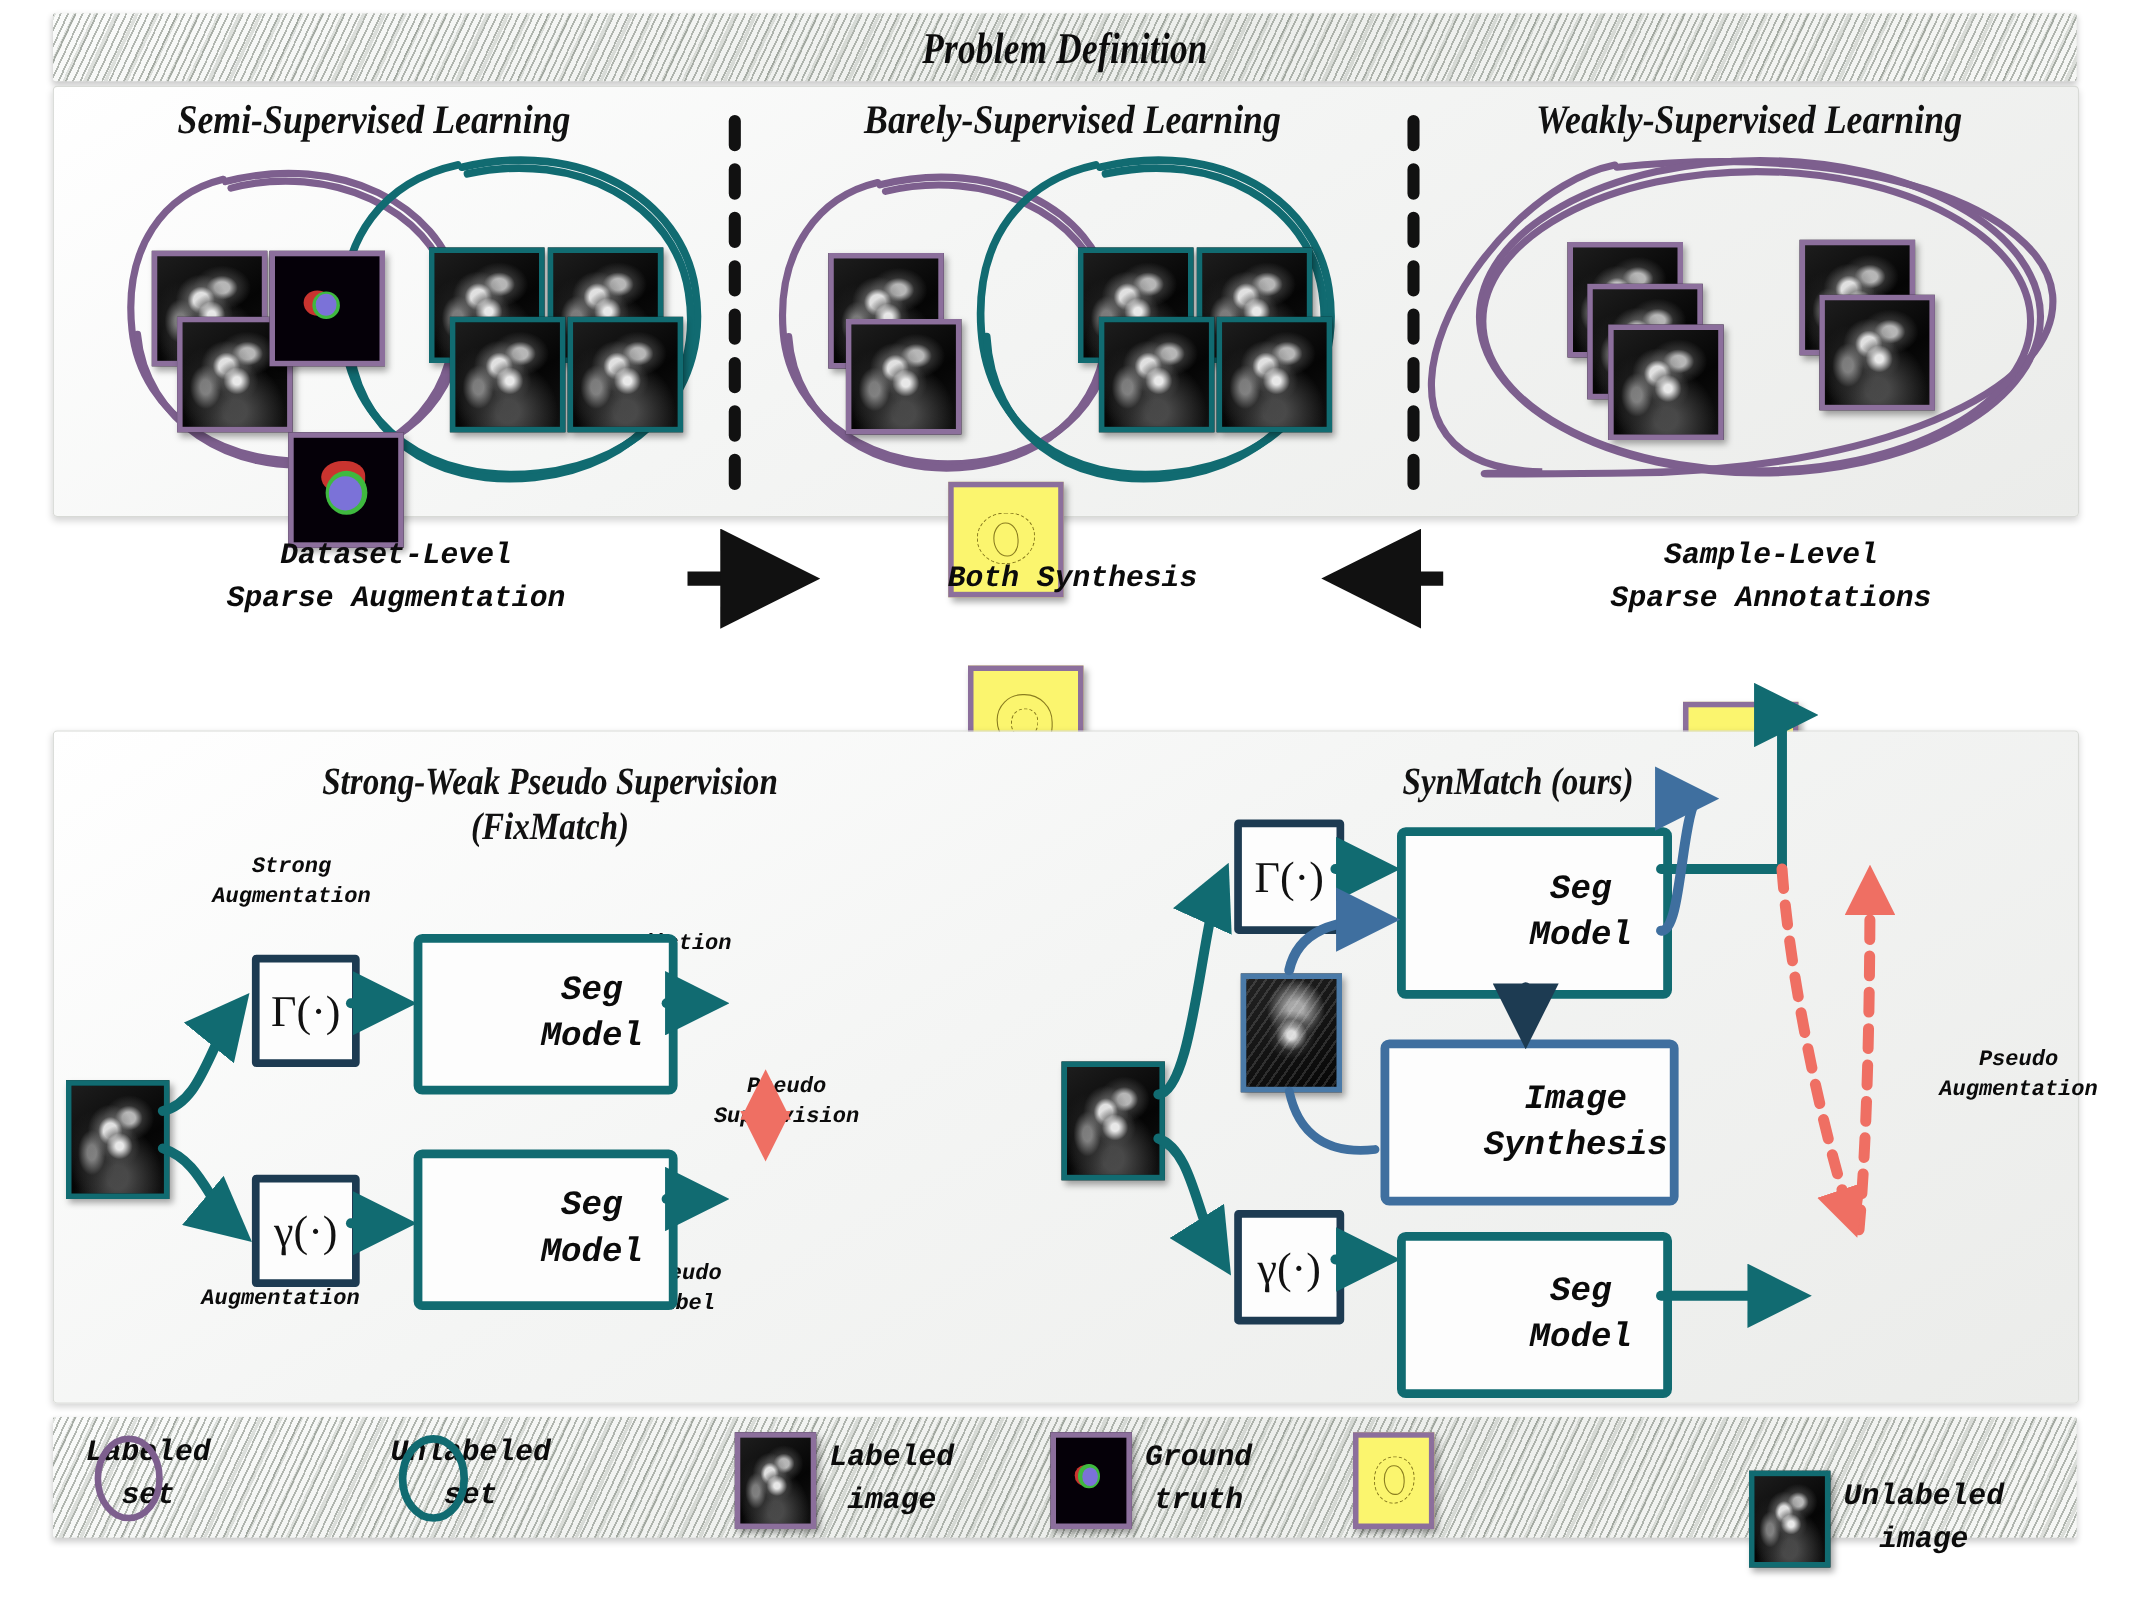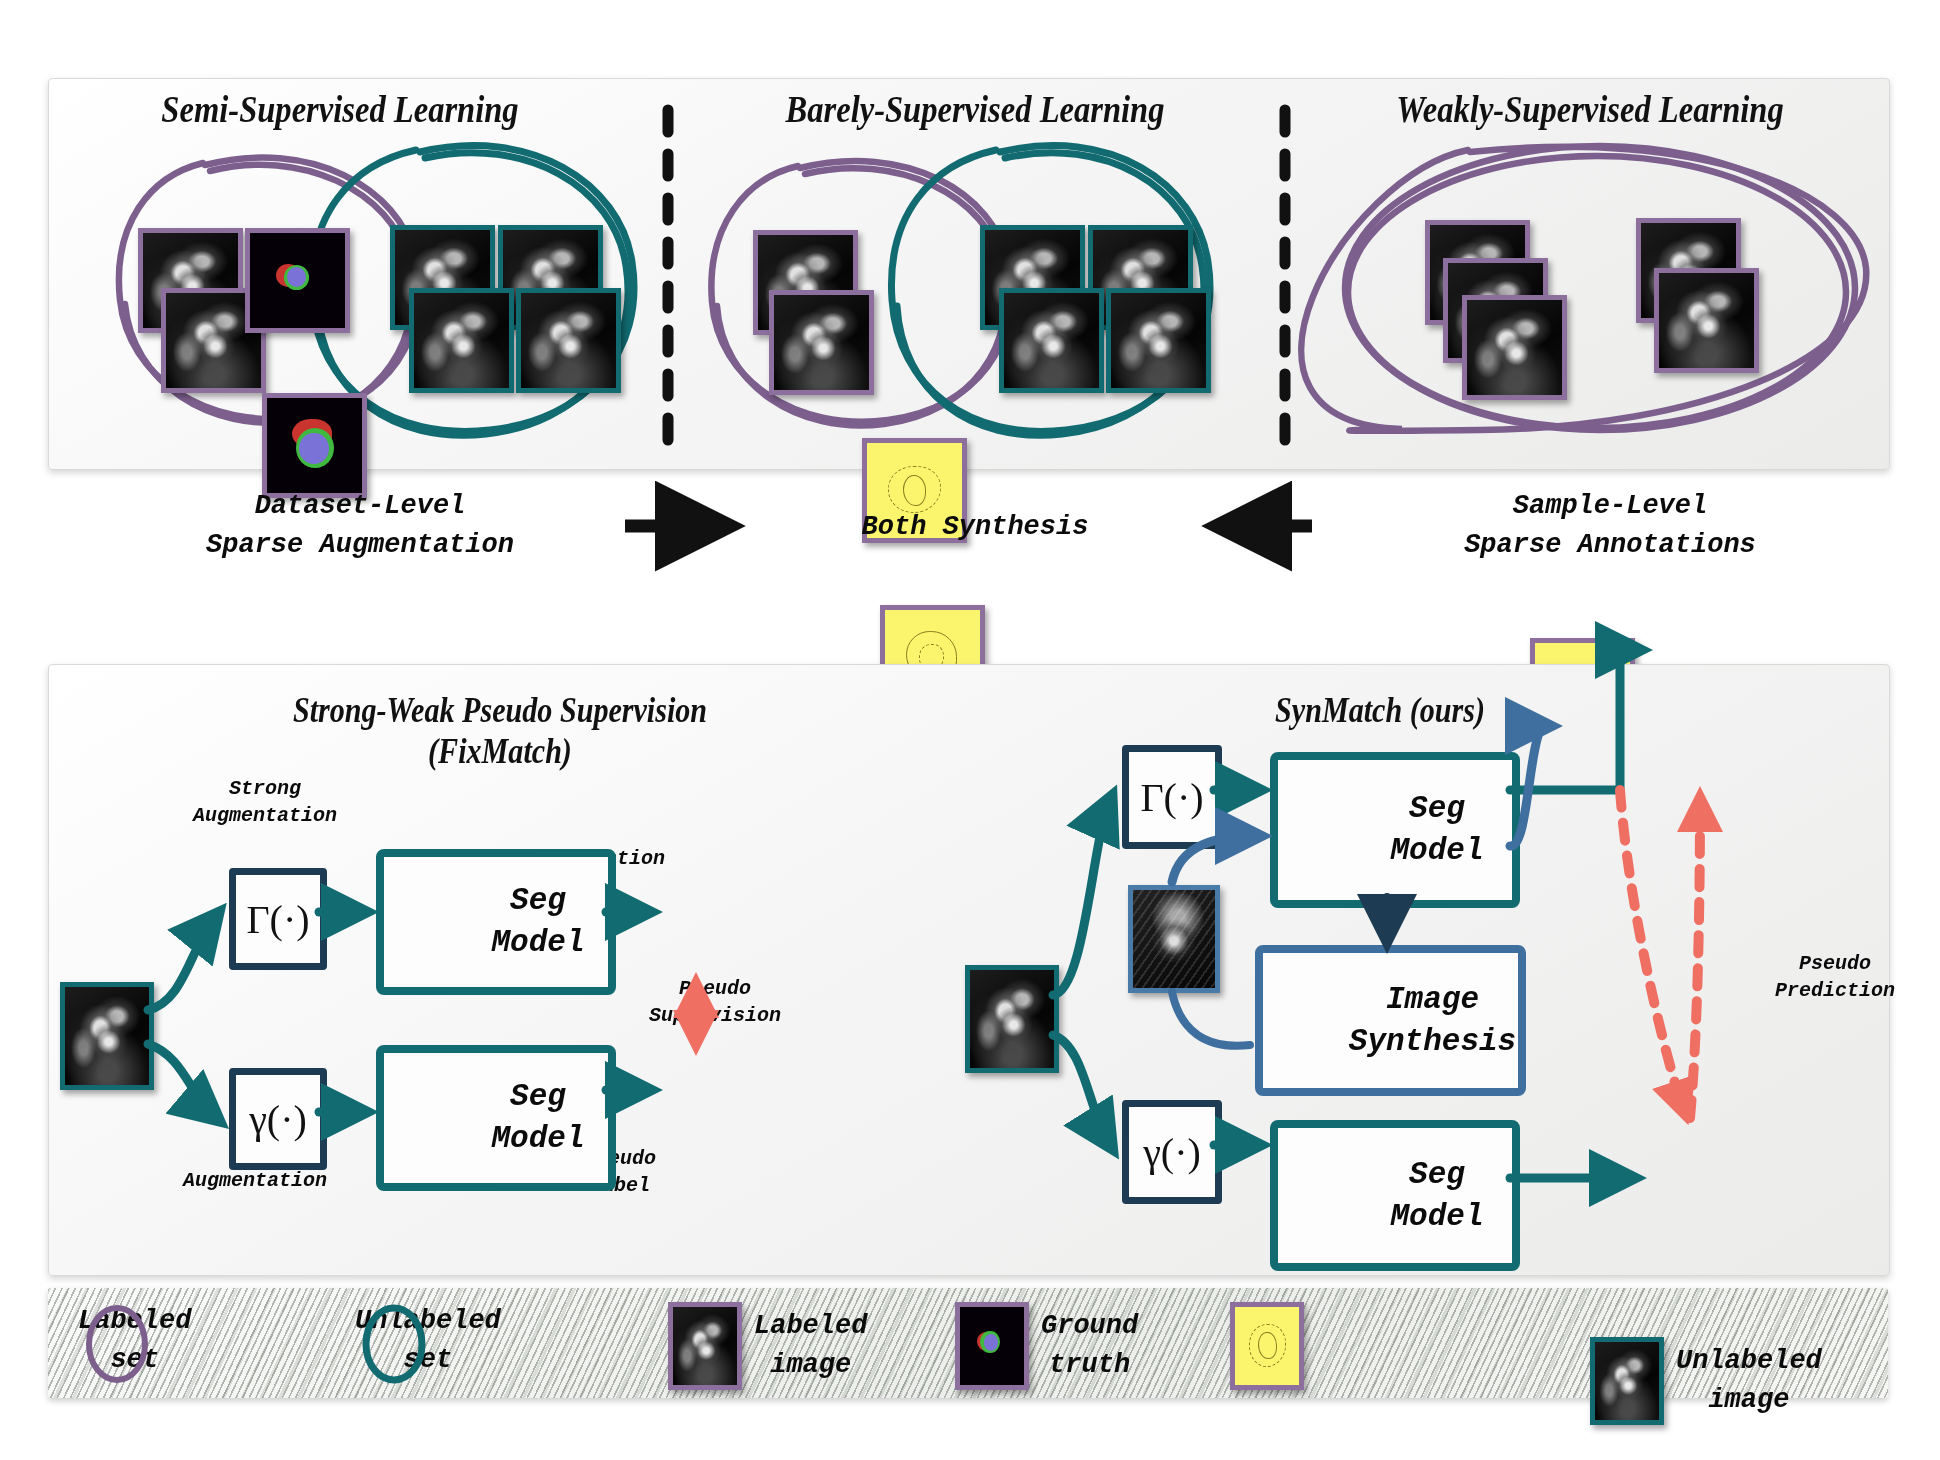--- a/index.html
+++ b/index.html
@@ -139,20 +139,23 @@
     font-family:"Liberation Mono","DejaVu Sans Mono",monospace;
     font-weight:bold;font-style:italic;font-size:27px;color:#0b0b0b;
     line-height:1.45;white-space:pre;text-align:center;
   }
 </style>
 </head>
 <body>
 
 <div class="stage">
 
+  <div class="banner hatch" style="left:48px;top:12px;width:1840px;height:62px;">
+    <span class="banner-title">Problem Definition</span>
+  </div>
 
   <div class="panel" style="left:48px;top:78px;width:1840px;height:390px;"></div>
 
   <svg width="1940" height="1460">
     <line x1="668" y1="110" x2="668" y2="462" stroke="#111" stroke-width="11" stroke-dasharray="22 22" stroke-linecap="round"></line>
     <line x1="1285" y1="110" x2="1285" y2="462" stroke="#111" stroke-width="11" stroke-dasharray="22 22" stroke-linecap="round"></line>
   </svg>
 
   <div class="sec-title" style="left:60px;top:88px;width:560px;">Semi-Supervised Learning</div>
   <div class="sec-title" style="left:690px;top:88px;width:570px;">Barely-Supervised Learning</div>
@@ -356,21 +359,21 @@
     </div>
   </div>
   <div class="hdbox" style="left:1270px;top:1120px;width:234px;height:135px;border:8px solid #116b71;border-radius:8px;">
     <div class="txt" style="font-size:31px;">
       <span style="white-space:pre-line;">Seg
 Model</span>
     </div>
   </div>
 
   <div class="lbl mono" style="left:1740px;top:950px;width:190px;">Pseudo
-Prediction</div>
+Augmentation</div>
 
   <svg width="1940" height="1460">
     <defs>
       <marker id="ar-teal2" markerWidth="6.5" markerHeight="6.5" refX="4.6" refY="3.25" orient="auto">
         <path d="M0,0 L6.5,3.25 L0,6.5 Z" fill="#116b71"></path>
       </marker>
       <marker id="ar-blue" markerWidth="6.5" markerHeight="6.5" refX="4.6" refY="3.25" orient="auto">
         <path d="M0,0 L6.5,3.25 L0,6.5 Z" fill="#3f6f9f"></path>
       </marker>
       <marker id="ar-navy" markerWidth="6" markerHeight="6" refX="4.2" refY="3" orient="auto">

